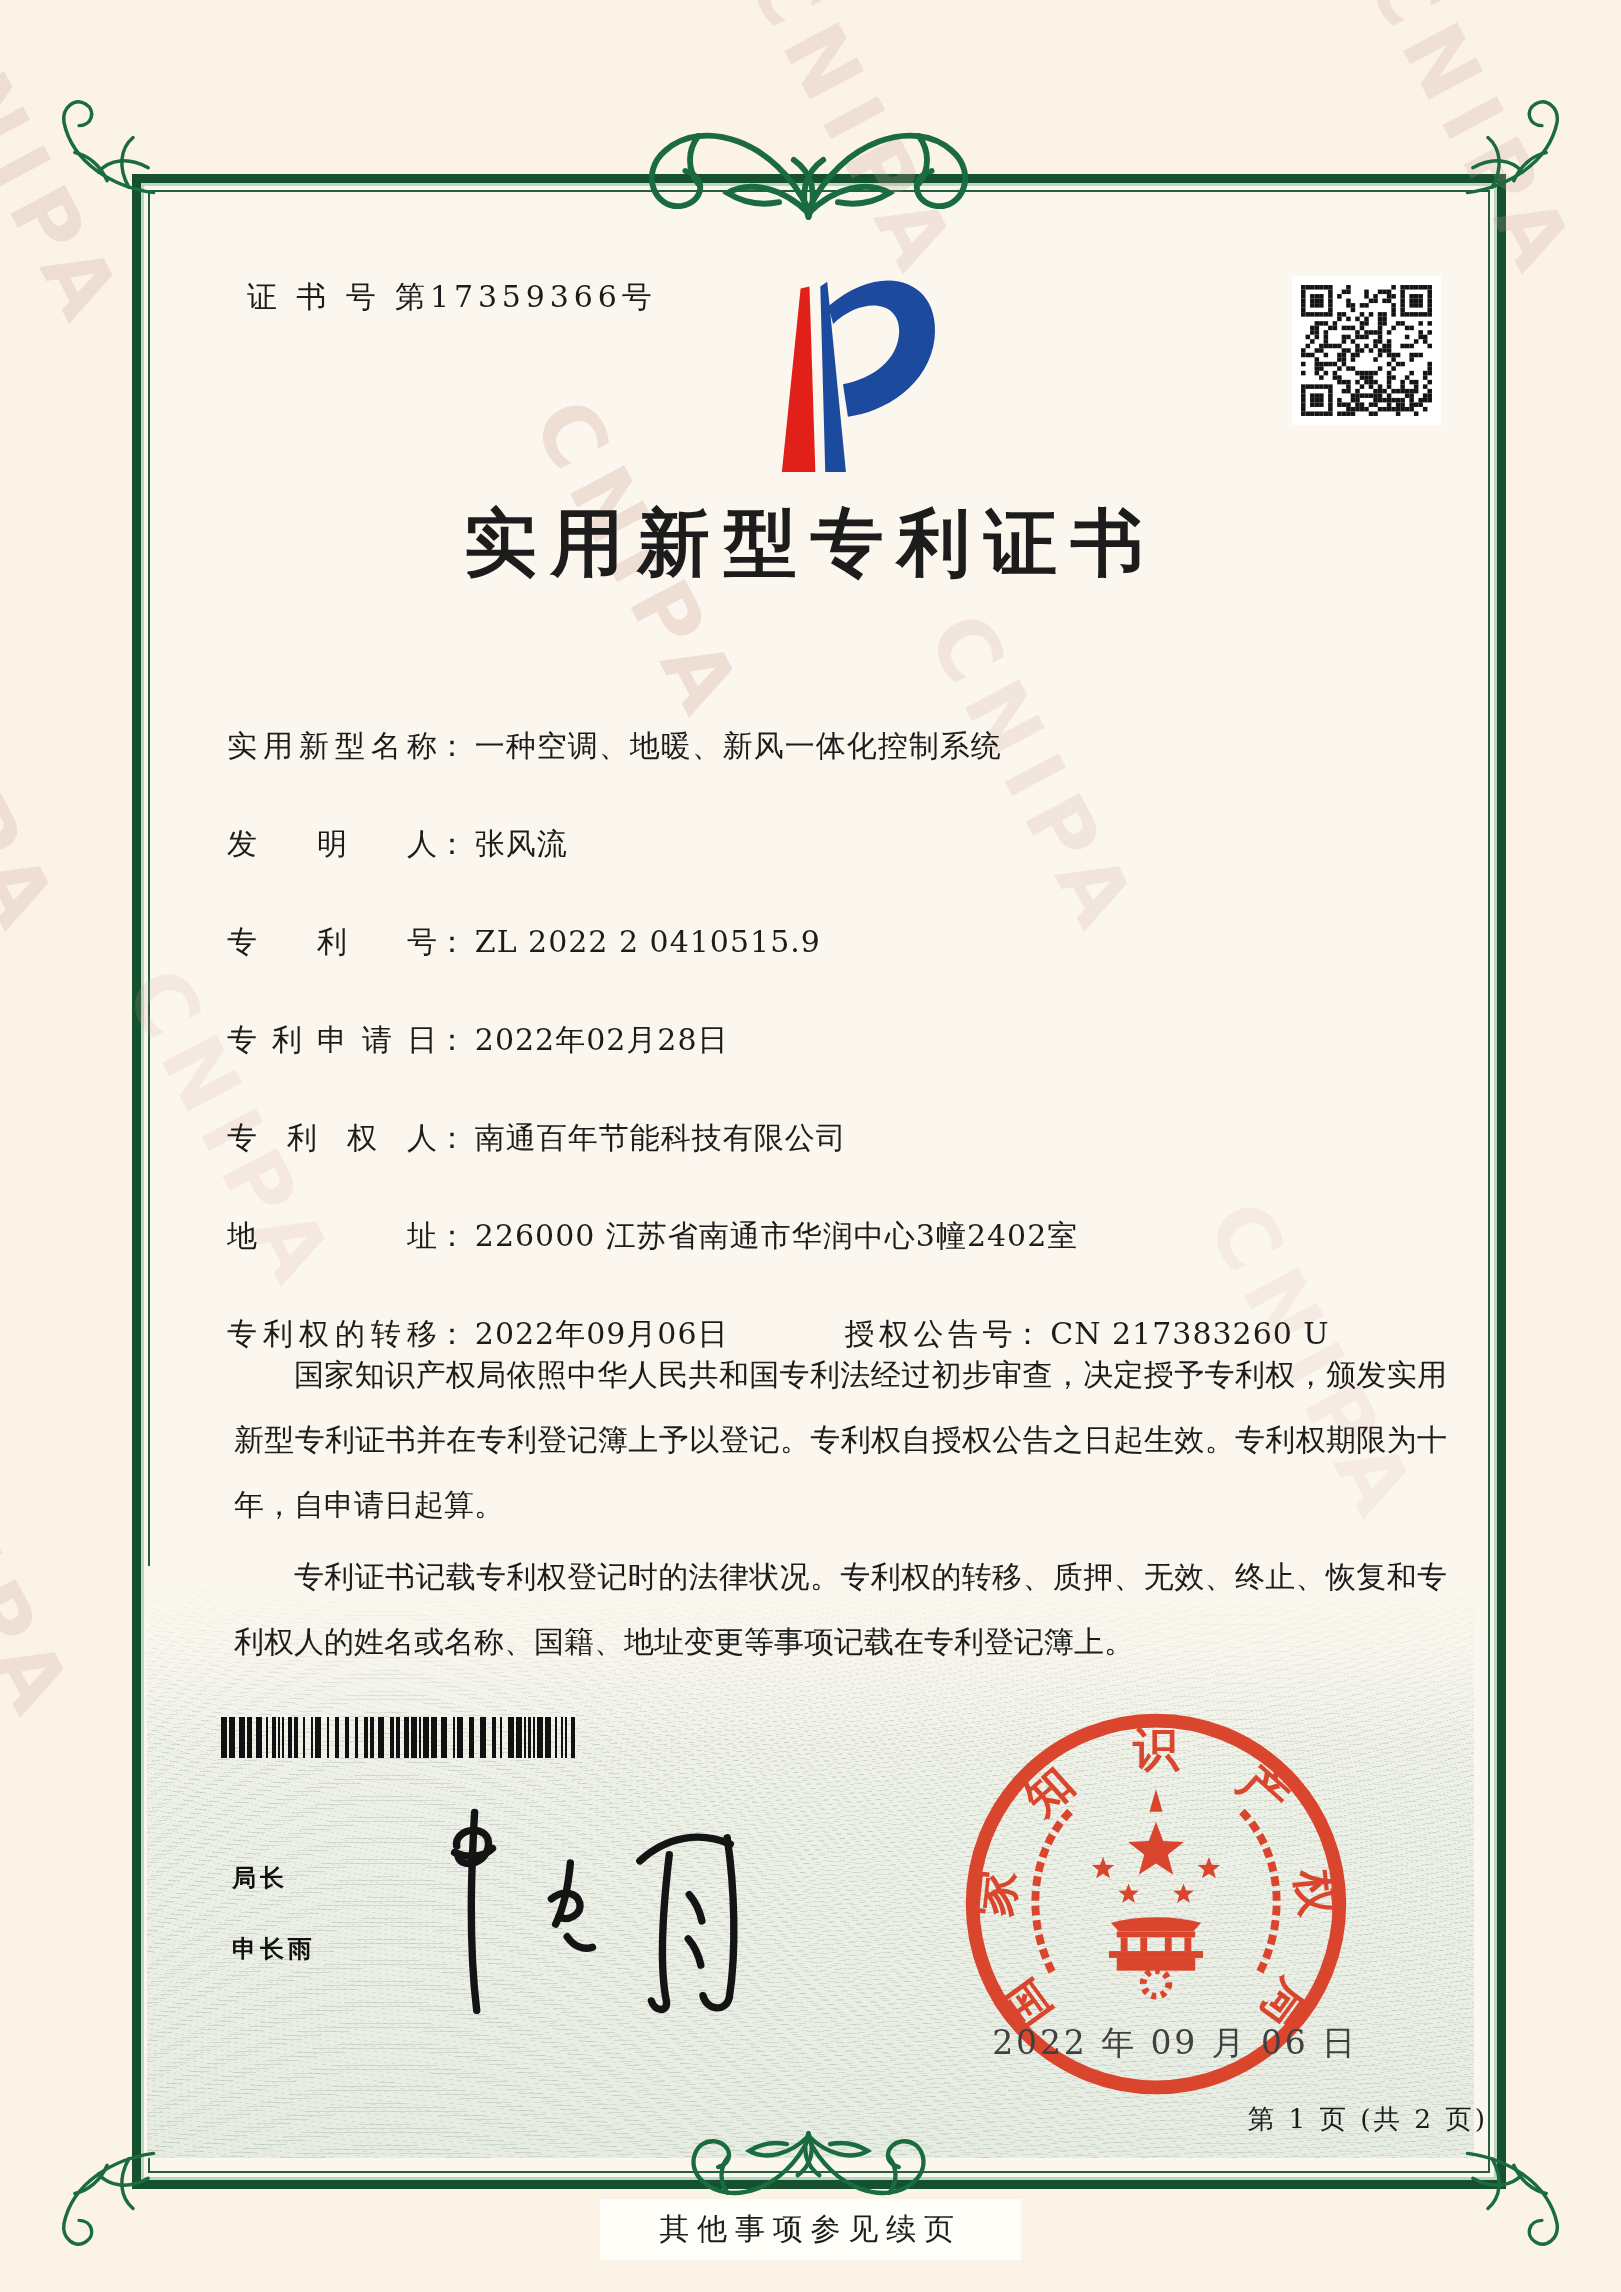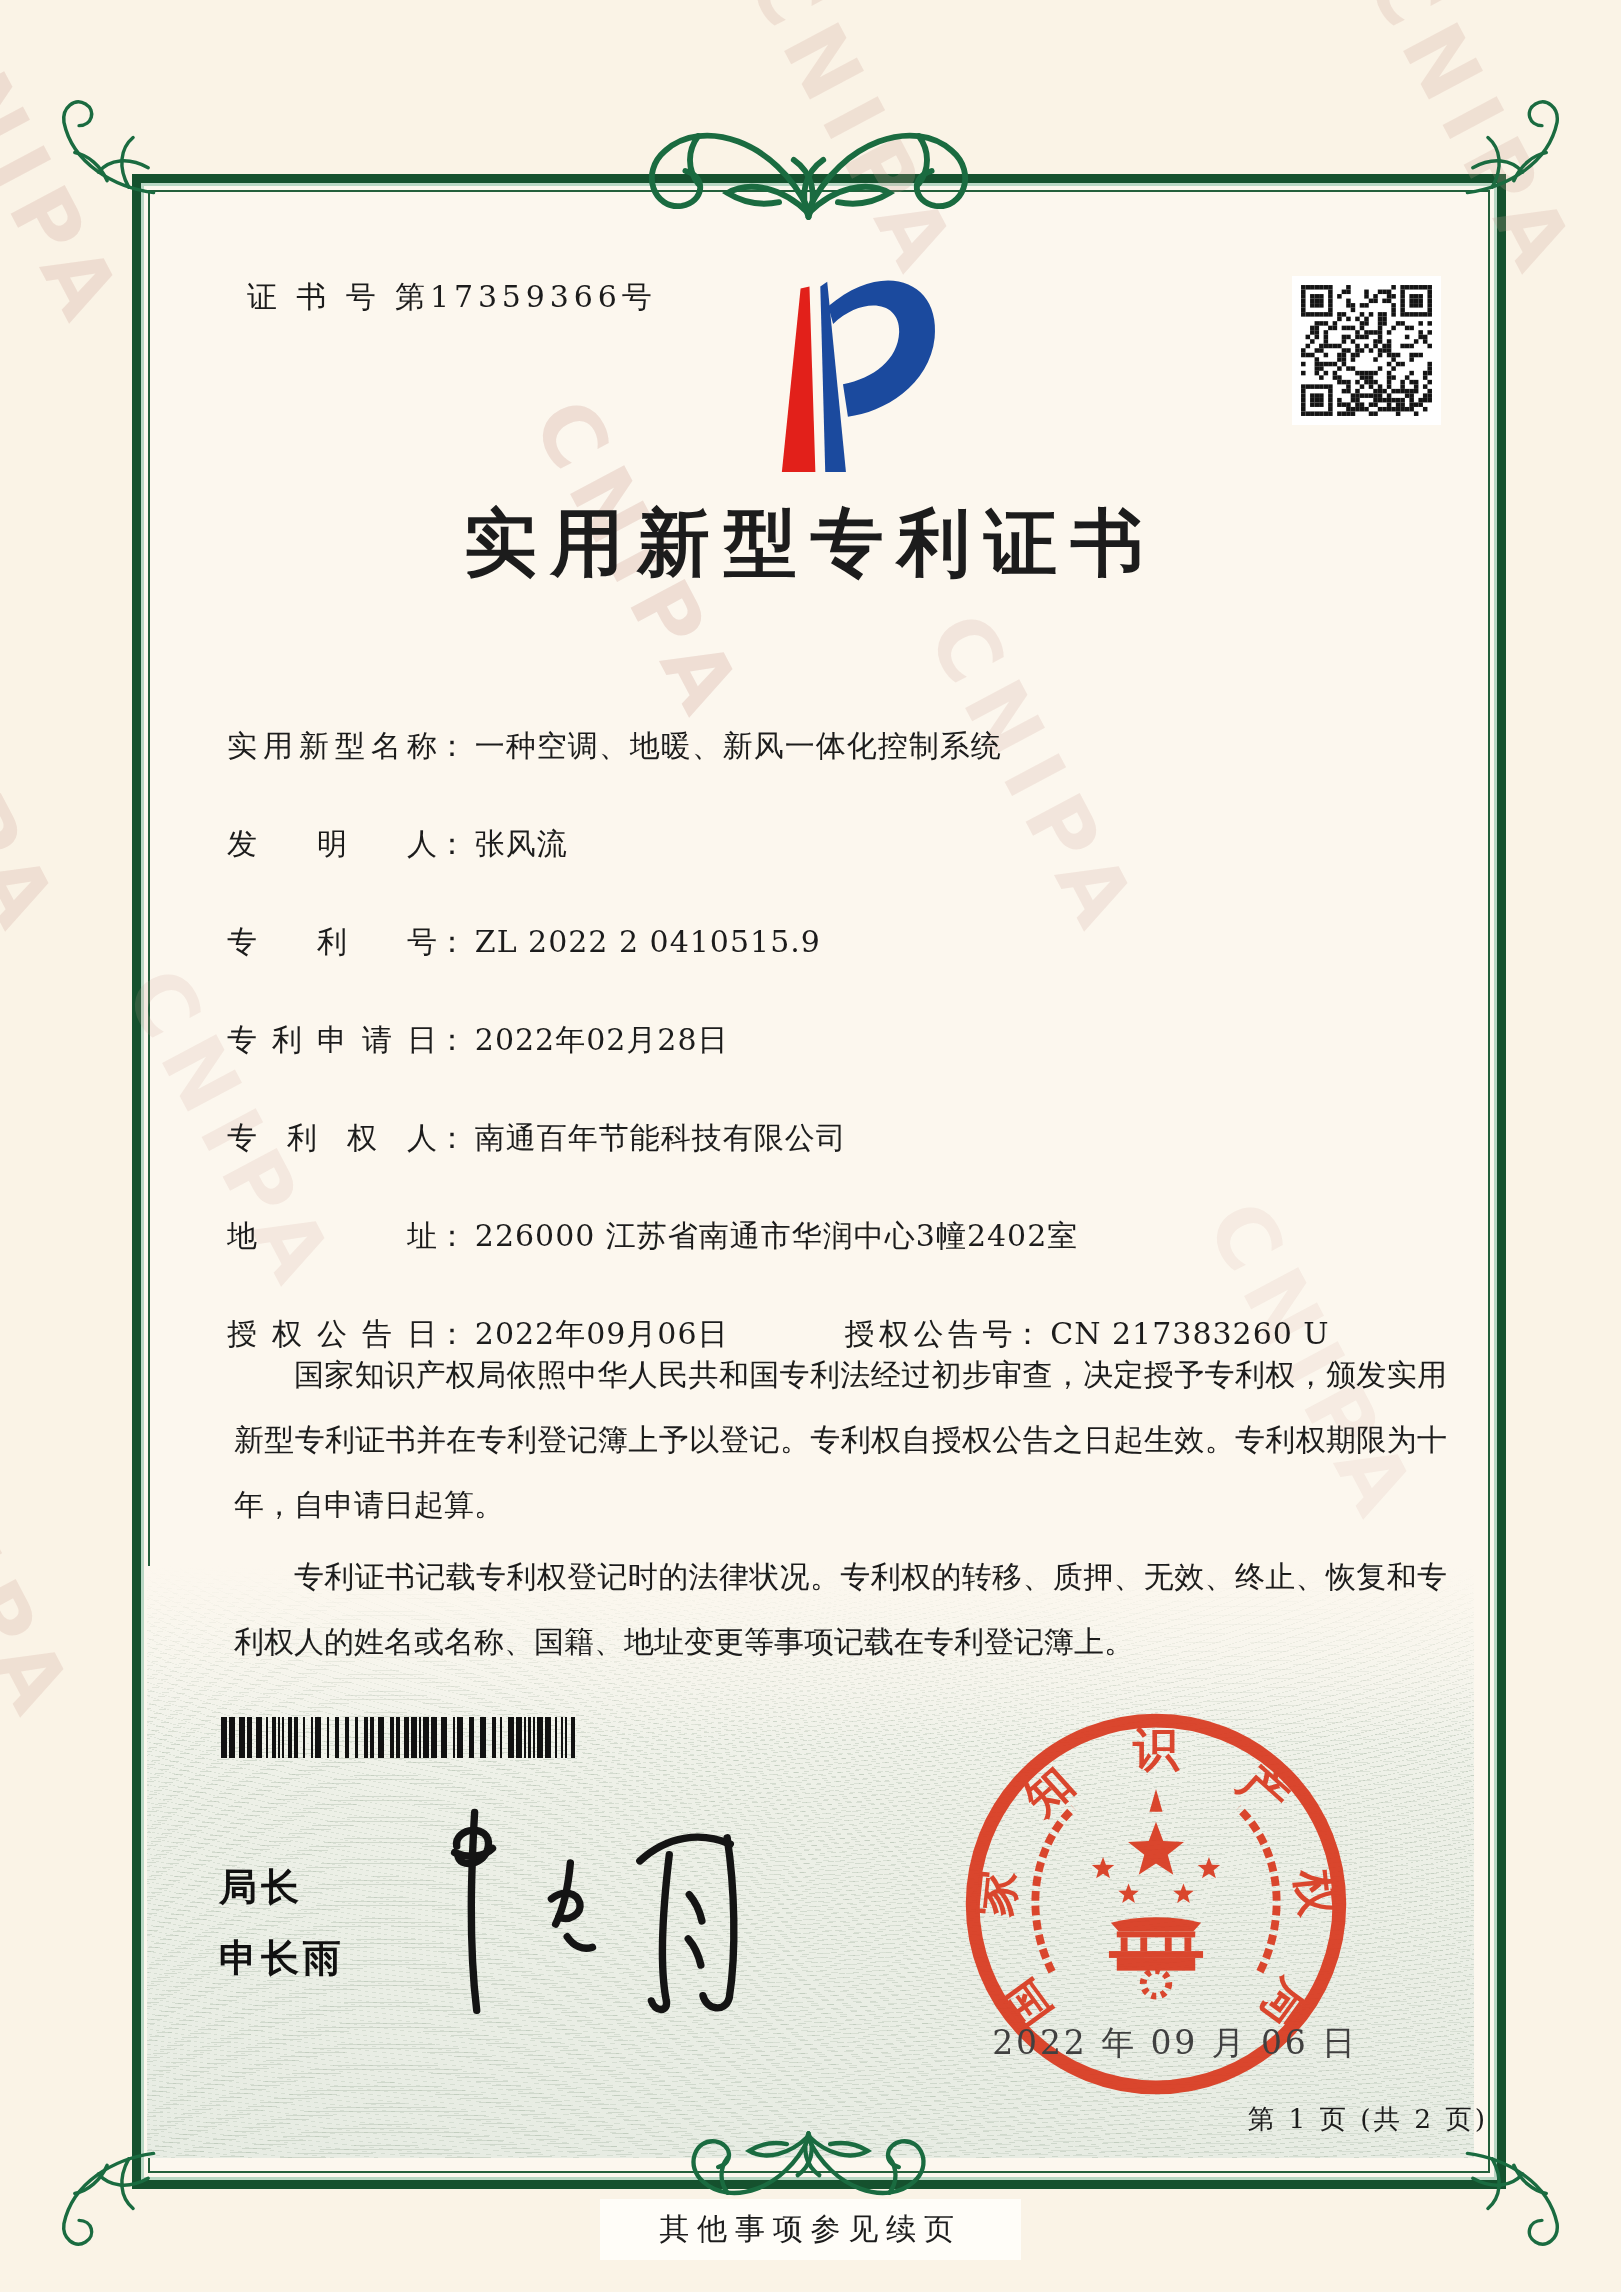--- a/index.html
+++ b/index.html
@@ -59,23 +59,23 @@
   
   #paras{position:absolute;left:227px;top:1335px;width:1227px;z-index:2;
     font-size:30px;line-height:65px;text-align:justify;}
   #paras p{margin:7px;text-indent:2em;}
   
   #barcode{position:absolute;left:221px;top:1717px;width:365px;height:41px;z-index:2;
     display:flex;align-items:stretch;}
   #barcode i{display:block;height:100%;}
   
   .signer{
-    position:absolute;left:219px;z-index:2;
+    position:absolute;left:232px;z-index:2;
     font-family:"DejaVu Sans","Liberation Sans",sans-serif;
-    font-size:38px;font-weight:bold;letter-spacing:3.9px;color:#111;
+    font-size:24px;font-weight:bold;letter-spacing:3.9px;color:#111;
   }
   #signer-title{top:1862px;}
   #signer-name{top:1933px;}
   #signature{position:absolute;left:392px;top:1802px;width:382px;height:221px;z-index:2;}
   
   #seal{position:absolute;left:954px;top:1702px;width:404px;height:404px;z-index:2;opacity:.93;}
   .seal-char{font-size:47px;font-weight:bold;fill:#d93a20;text-anchor:middle;
     font-family:"DejaVu Serif","Liberation Serif",serif;}
   #seal-date{
     position:absolute;left:954px;top:2021px;width:404px;text-align:right;z-index:3;
@@ -536,21 +536,21 @@
 
 <div id="title">实用新型专利证书</div>
 
 <div id="fields">
     <div class="frow"><span class="flabel">实用新型名称</span><span class="fcolon">：</span><span class="fvalue">一种空调、地暖、新风一体化控制系统</span></div>
     <div class="frow"><span class="flabel">发明人</span><span class="fcolon">：</span><span class="fvalue">张风流</span></div>
     <div class="frow"><span class="flabel">专利号</span><span class="fcolon">：</span><span class="fvalue">ZL 2022 2 0410515.9</span></div>
     <div class="frow"><span class="flabel">专利申请日</span><span class="fcolon">：</span><span class="fvalue">2022年02月28日</span></div>
     <div class="frow"><span class="flabel">专利权人</span><span class="fcolon">：</span><span class="fvalue">南通百年节能科技有限公司</span></div>
     <div class="frow"><span class="flabel">地址</span><span class="fcolon">：</span><span class="fvalue">226000 江苏省南通市华润中心3幢2402室</span></div>
-    <div class="frow"><span class="flabel">授权公告日</span><span class="fcolon">：</span><span class="fvalue">2022年09月06日</span><span class="gpair2"><span class="flabel">授权公告号</span><span class="fcolon">：</span><span class="fvalue">CN 217383260 U</span></span></div>
+    <div class="frow"><span class="flabel">专利权的转移</span><span class="fcolon">：</span><span class="fvalue">2022年09月06日</span><span class="gpair2"><span class="flabel">授权公告号</span><span class="fcolon">：</span><span class="fvalue">CN 217383260 U</span></span></div>
   </div>
 
 <div id="paras">
     <p>国家知识产权局依照中华人民共和国专利法经过初步审查，决定授予专利权，颁发实用新型专利证书并在专利登记簿上予以登记。专利权自授权公告之日起生效。专利权期限为十年，自申请日起算。</p>
     <p>专利证书记载专利权登记时的法律状况。专利权的转移、质押、无效、终止、恢复和专利权人的姓名或名称、国籍、地址变更等事项记载在专利登记簿上。</p>
   </div>
 
 <div id="barcode">
     <i style="width: 5.9px; margin-right: 2px; background: rgb(17, 17, 17);"></i>
     <i style="width: 5.9px; margin-right: 3.9px; background: rgb(17, 17, 17);"></i>

